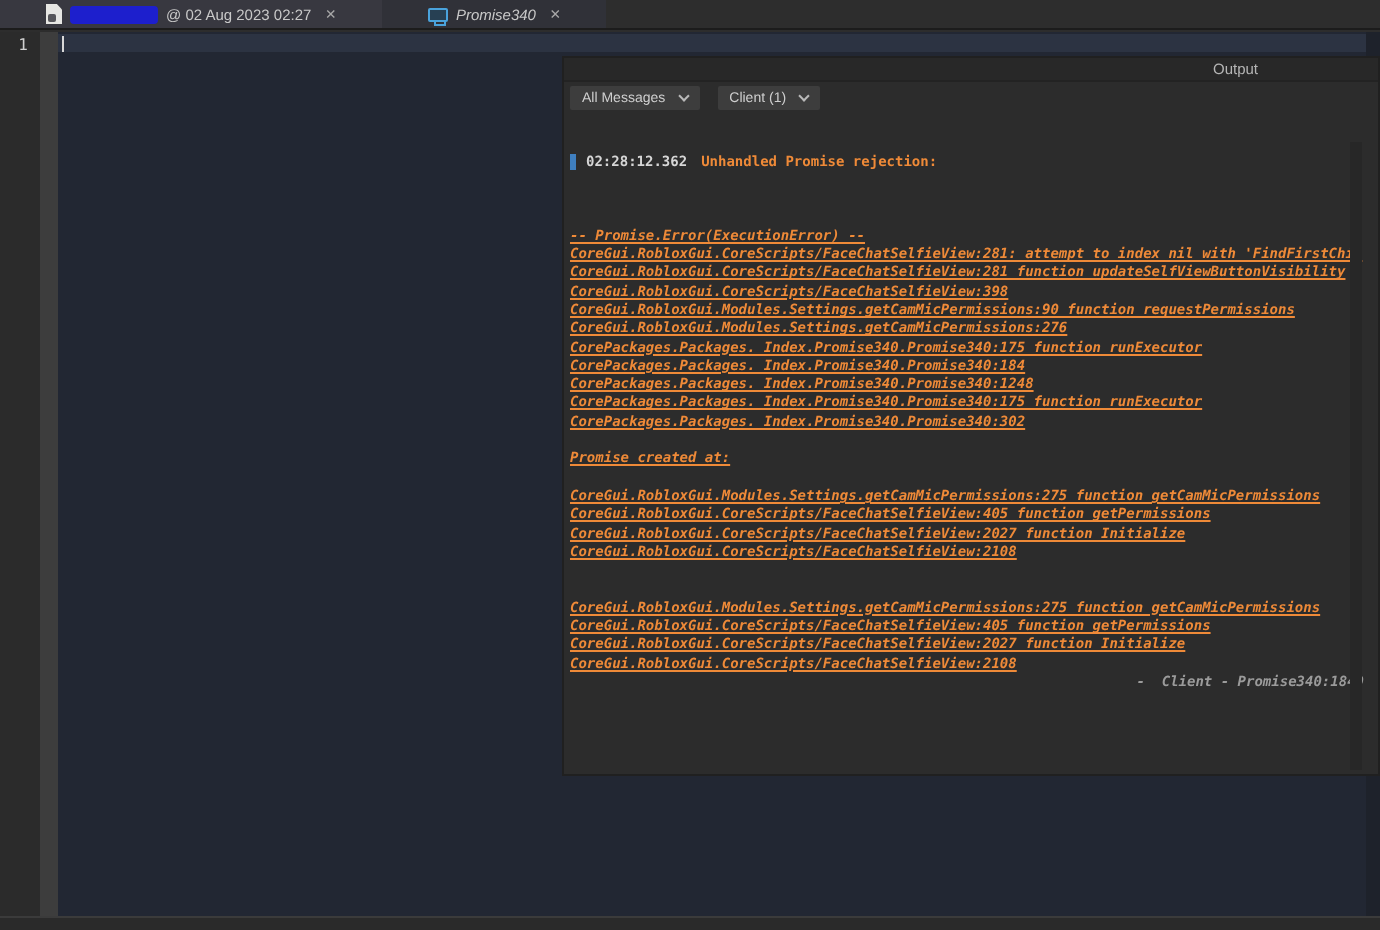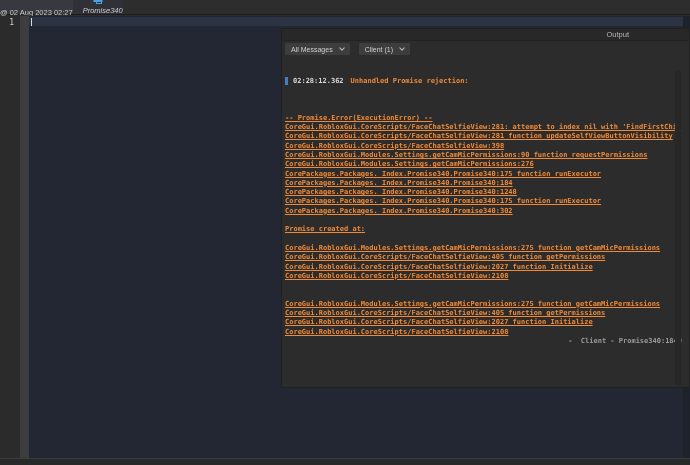--- a/index.html
+++ b/index.html
@@ -3,36 +3,36 @@
 <meta charset="utf-8">
 <style>
   * { box-sizing: border-box; margin: 0; padding: 0; }
   html, body { width: 690px; height: 465px; overflow: hidden; background: #2d2d2d;
     font-family: "Liberation Sans", sans-serif; }
   .window { position: relative; width: 690px; height: 465px; background: #2d2d2d; }
 
   
   .tabbar { position: absolute; top: 0; left: 0; right: 0; height: 15px;
     background: #2d2d2d; border-bottom: 1px solid #1c1c1c; display: flex; align-items: stretch; }
-  .tab { display: flex; align-items: center; gap: 4px; padding: 0 0;
-    font-size: 7.5px; color: #c9c9c9; cursor: default; flex-direction: column; }
+  .tab { display: flex; align-items: center; gap: 4px; padding: 0 23px;
+    font-size: 7.5px; color: #c9c9c9; cursor: default; }
   .tab-active { background: #383840; }
   .tab-inactive { background: #303138; }
   .tab-close { color: #a7a7a7; font-size: 9px; line-height: 9px; margin-left: 3px; }
   .icon-script { width: 8px; height: 10px; background: #e6e6e3; display: inline-block;
     clip-path: polygon(0 0, 68% 0, 100% 28%, 100% 100%, 0 100%); position: relative; }
   .icon-script::after { content: ""; position: absolute; left: 1px; bottom: 1px;
     width: 4px; height: 4px; background: #55555a; border-radius: 1px; }
   .redaction { width: 44px; height: 9px; background: #1d1fcd; border-radius: 2px; }
   .icon-monitor { width: 10px; height: 7px; border: 1px solid #4aa3dc; border-radius: 1px;
     display: inline-block; position: relative; background: #274053; }
   .icon-monitor::after { content: ""; position: absolute; left: 2px; bottom: -3px;
     width: 4px; height: 2px; border-bottom: 1px solid #4aa3dc; border-left: 1px solid #4aa3dc;
     border-right: 1px solid #4aa3dc; }
-  .tab-label-italic { font-style: italic; margin-left: 10px; }
+  .tab-label-italic { font-style: italic; }
 
   
   .editor { position: absolute; top: 16px; left: 0; right: 0; bottom: 7px; display: flex; }
   .gutter { width: 20px; background: #2b2b2b; color: #d0d0d0;
     font-family: "DejaVu Sans Mono", monospace; font-size: 8px; text-align: right;
     padding: 2px 6px 0 0; }
   .fold-margin { width: 9px; background: #3d3d3d; }
   .code-area { flex: 1; background: #222733; position: relative; }
   .current-line { position: absolute; top: 1px; left: 0; right: 0; height: 9px;
     background: #2c3342; }
@@ -50,21 +50,21 @@
     display: flex; align-items: center; gap: 7px; padding: 0 6px; border-radius: 1px; cursor: default; }
   .chevron { width: 4px; height: 4px; border-right: 1px solid #b9b9b9;
     border-bottom: 1px solid #b9b9b9; transform: rotate(45deg); margin-top: -2px; }
   .log { position: absolute; top: 29px; left: 3px; right: 7px; bottom: 1px;
     font-family: "DejaVu Sans Mono", monospace; font-weight: bold; font-size: 7px;
     line-height: 9.3px; white-space: pre; overflow: hidden; }
   .entry-row { display: flex; align-items: flex-start; height: 9.3px; }
   .sel-bar { width: 3px; height: 8px; background: #3f7fbf; margin-right: 5px; flex: none; }
   .ts { color: #d6d6d6; }
   .entry-msg { color: #ef8a38; margin-left: 7px; }
-  .line { display: block; height: 9.3px; color: #ef8a38; text-decoration: underline; }
+  .line { display: block; height: 9.3px; color: #ef8a38; text-decoration: underline; font-style: italic; }
   .line-blank { text-decoration: none; }
   .line-plain { color: #9b9b9b; text-decoration: none; text-align: right; }
   .panel-scrollbar { position: absolute; top: 13px; right: 1px; bottom: 1px; width: 6px;
     background: #272727; }
 
   
   .status-bar { position: absolute; left: 0; right: 0; bottom: 0; height: 7px;
     background: #2a2a2a; border-top: 1px solid #3b3b3b; }
 </style>
 </head>

